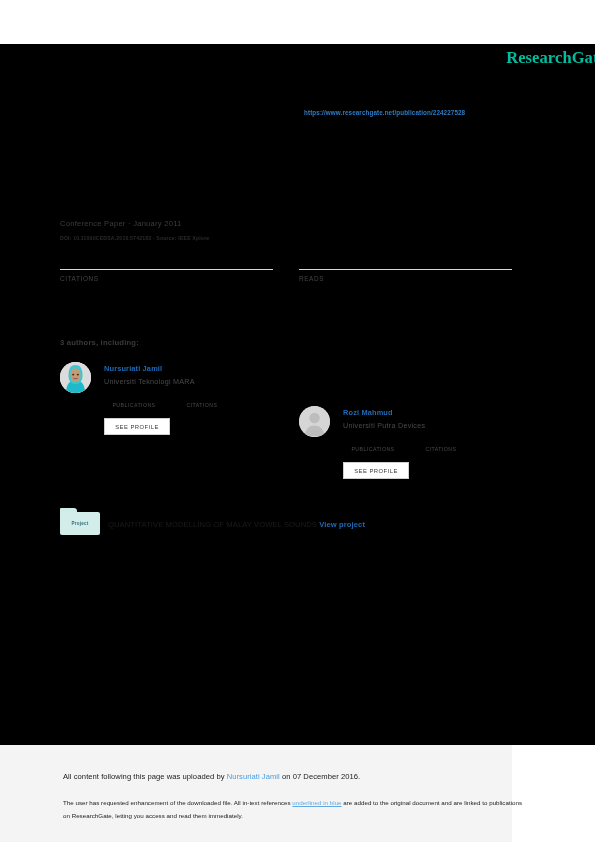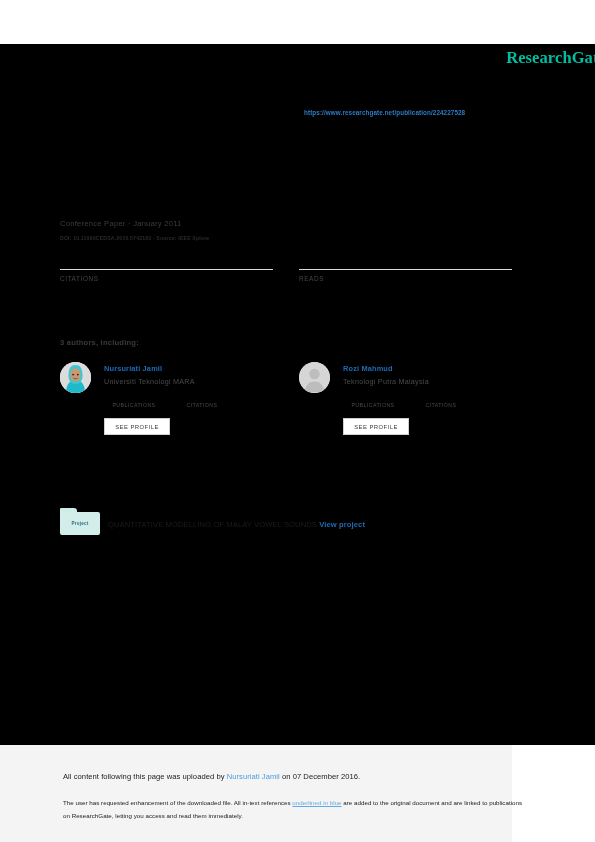--- a/index.html
+++ b/index.html
@@ -144,21 +144,21 @@
     letter-spacing: 0.2px;
     font-weight: bold;
   }
   .author {
     position: absolute;
     top: 362px;
     width: 215px;
     height: 80px;
   }
   .author.a1 { left: 60px; }
-  .author.a2 { left: 299px; }
+  .author.a2 { left: 299px; margin-top: 44px; }
   .avatar {
     position: absolute;
     left: 0; top: 0;
     width: 31px;
     height: 31px;
     border-radius: 50%;
     overflow: hidden;
     background: #d8d8d8;
   }
   .avatar svg { display: block; }
@@ -393,21 +393,21 @@
   <div class="author a2">
     <div class="avatar">
       <svg width="31" height="31" viewBox="0 0 31 31">
         <circle cx="15.5" cy="15.5" r="15.5" fill="#d6d6d6"></circle>
         <circle cx="15.5" cy="12" r="5.2" fill="#bdbdbd"></circle>
         <path d="M5.5 30 C6.5 22.5 10.5 19.5 15.5 19.5 C20.5 19.5 24.5 22.5 25.5 30 Z" fill="#bdbdbd"></path>
       </svg>
     </div>
     <div class="author-body">
       <div class="author-name">Rozi Mahmud</div>
-      <div class="author-affil">Teknologi Putra Malaysia</div>
+      <div class="author-affil">Universiti Putra Devices</div>
       <div class="author-stats">
         <div class="astat pubs">
           <div class="astat-num">141</div>
           <div class="astat-label">PUBLICATIONS</div>
         </div>
         <div class="astat cits">
           <div class="astat-num">885</div>
           <div class="astat-label">CITATIONS</div>
         </div>
       </div>

